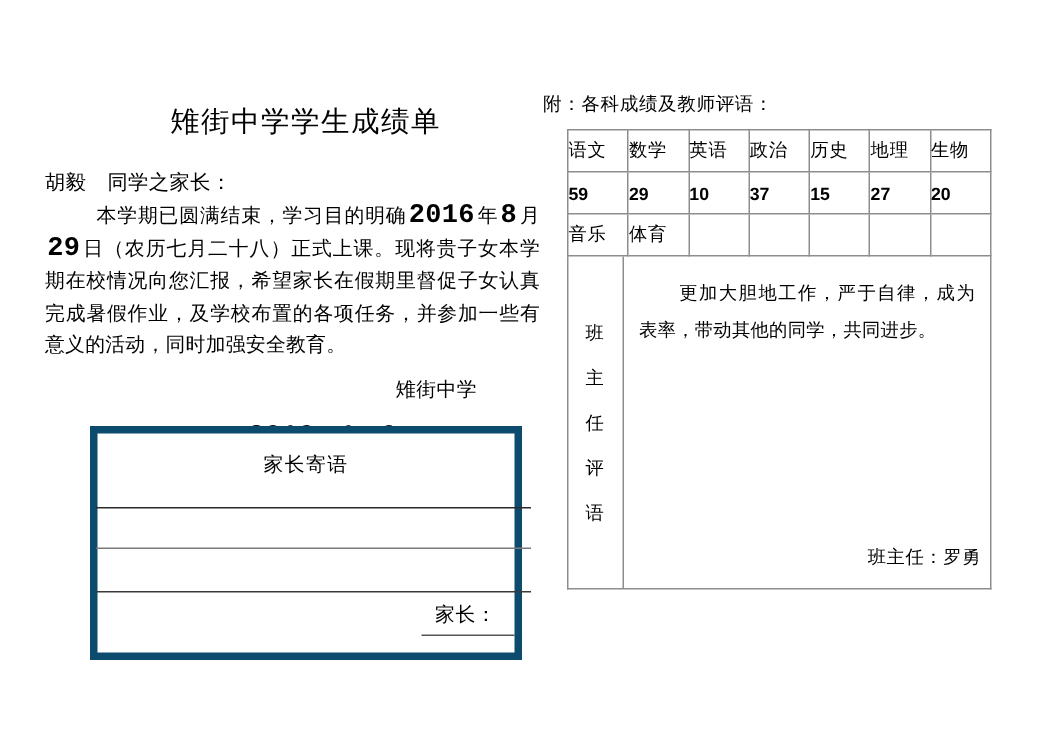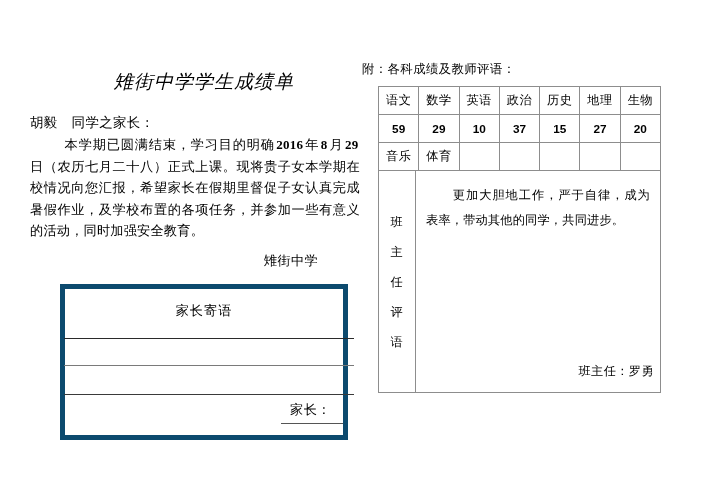--- a/index.html
+++ b/index.html
@@ -32,44 +32,43 @@
   }
 
   .doc-title {
     font-family: "DejaVu Serif", "Liberation Serif", serif;
     font-size: 19px;
     line-height: 26px;
     text-align: center;
     letter-spacing: 1px;
     margin: 8px 0 18px 0;
     padding-left: 18px;
-    font-style: italic;
   }
 
   .salutation {
     font-size: 13.5px;
     line-height: 20px;
     margin: 0 0 2px 0;
     letter-spacing: 0.3px;
   }
   .salutation .nm { margin-right: 14px; }
 
   .body-para {
     font-size: 13.2px;
     line-height: 21.5px;
     letter-spacing: 0.2px;
     margin: 0;
     text-align: justify;
   }
   .body-para .indent { display: inline-block; width: 34px; }
 
   .num {
-    font-family: Liberation Serif, serif;
+    font-family: Liberation Mono, monospace;
     font-weight: bold;
-    font-size: 13px;
+    font-size: 18px;
     padding: 0 1.5px;
   }
 
   .sign-school {
     font-size: 13.2px;
     line-height: 21px;
     text-align: right;
     padding-right: 42px;
     margin-top: 8px;
     letter-spacing: 0.3px;
@@ -143,21 +142,20 @@
 
   table.grades {
     border-collapse: collapse;
     width: 283px;
     table-layout: fixed;
     margin-left: 18px;
   }
   table.grades td {
     border: 1px solid #8d8d8d;
     height: 27px;
-    text-align: center;
     vertical-align: middle;
     font-size: 12.2px;
     letter-spacing: 0.5px;
     padding: 0;
   }
   table.grades td.score {
     font-family: "Liberation Sans", "DejaVu Sans", sans-serif;
     font-weight: bold;
     font-size: 11.8px;
     letter-spacing: 0;

